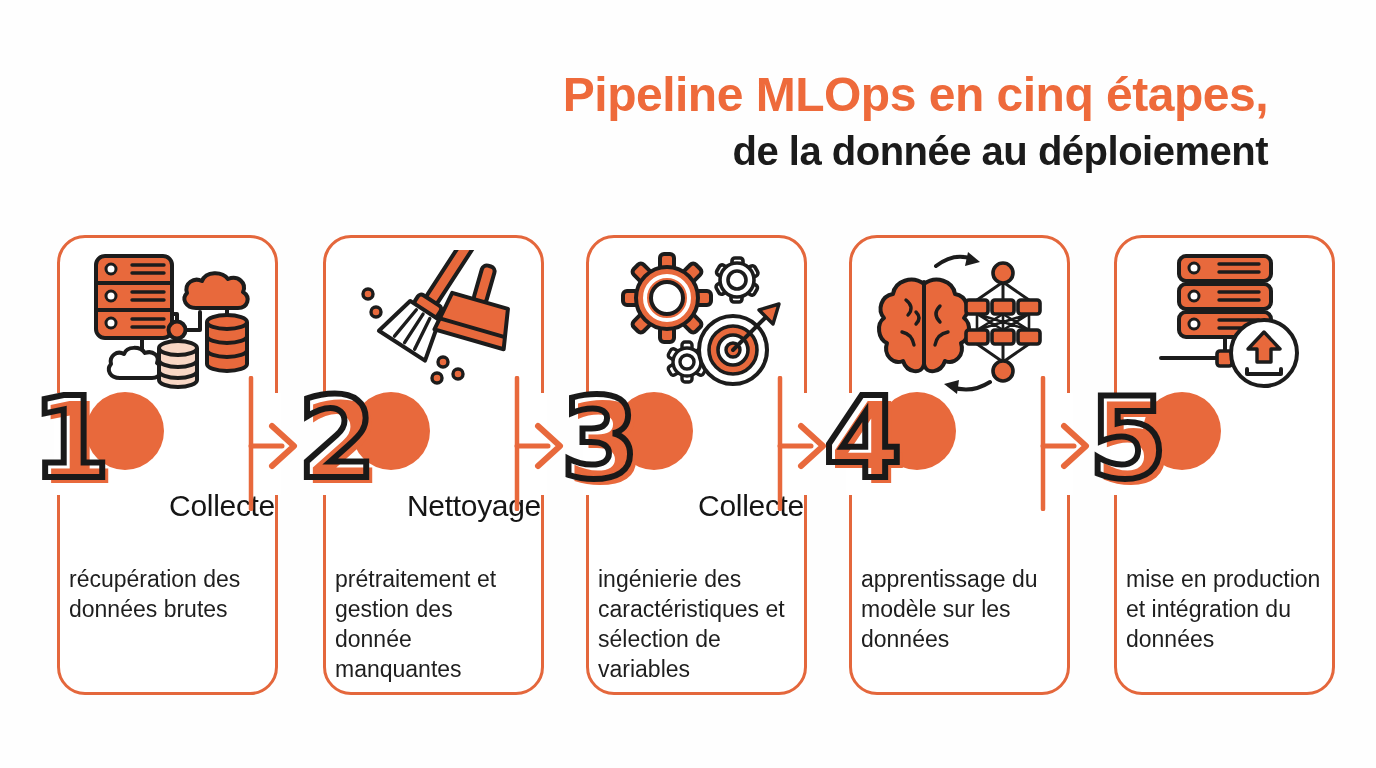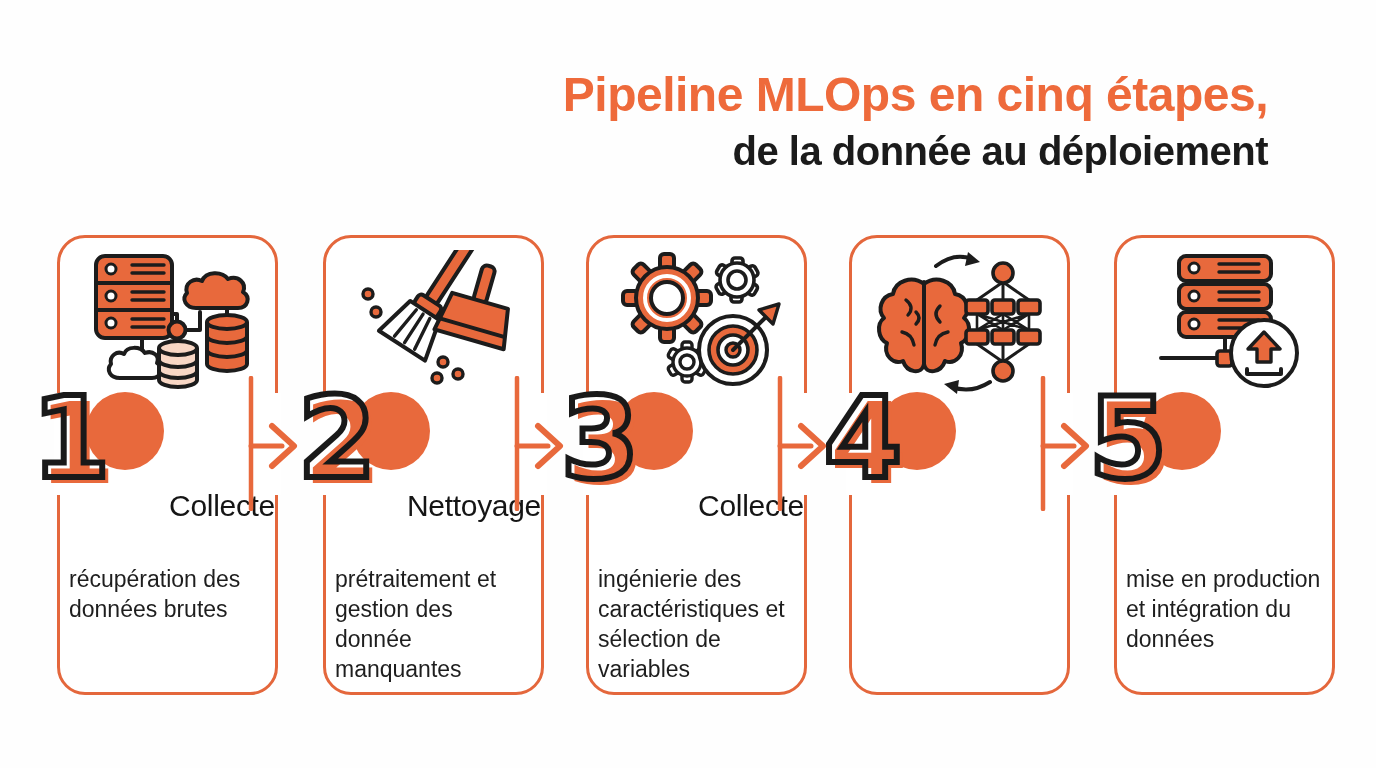--- a/index.html
+++ b/index.html
@@ -254,20 +254,21 @@
       <div class="circle"></div>
       <div class="num">
         <span class="num-fill">4</span>
         <span class="num-outline">4</span>
       </div>
       <svg class="flow-arrow" width="62" height="135" viewBox="0 0 62 135">
         <path d="M5,2 V133" stroke="#E8693C" stroke-width="4.5" fill="none" stroke-linecap="round"></path>
         <path d="M5,70 H36" stroke="#E8693C" stroke-width="5" fill="none" stroke-linecap="round"></path>
         <path d="M26,50 L48,70 L26,90" stroke="#E8693C" stroke-width="6" fill="none" stroke-linecap="round" stroke-linejoin="round"></path>
       </svg>
+      <div class="card-desc">apprentissage du modèle sur les données</div>
     </div>
 
     <div class="card c4">
       <div class="icon-box">
         <svg width="176" height="146" viewBox="0 0 176 146">
           <path class="ln" stroke-width="4" d="M88,88 V103 M24,108 H80"></path>
           <g fill="#E8693C" stroke="#1c1c1c" stroke-width="4">
             <rect x="42" y="6" width="92" height="25" rx="7"></rect>
             <rect x="42" y="34" width="92" height="25" rx="7"></rect>
             <rect x="42" y="62" width="92" height="25" rx="7"></rect>

